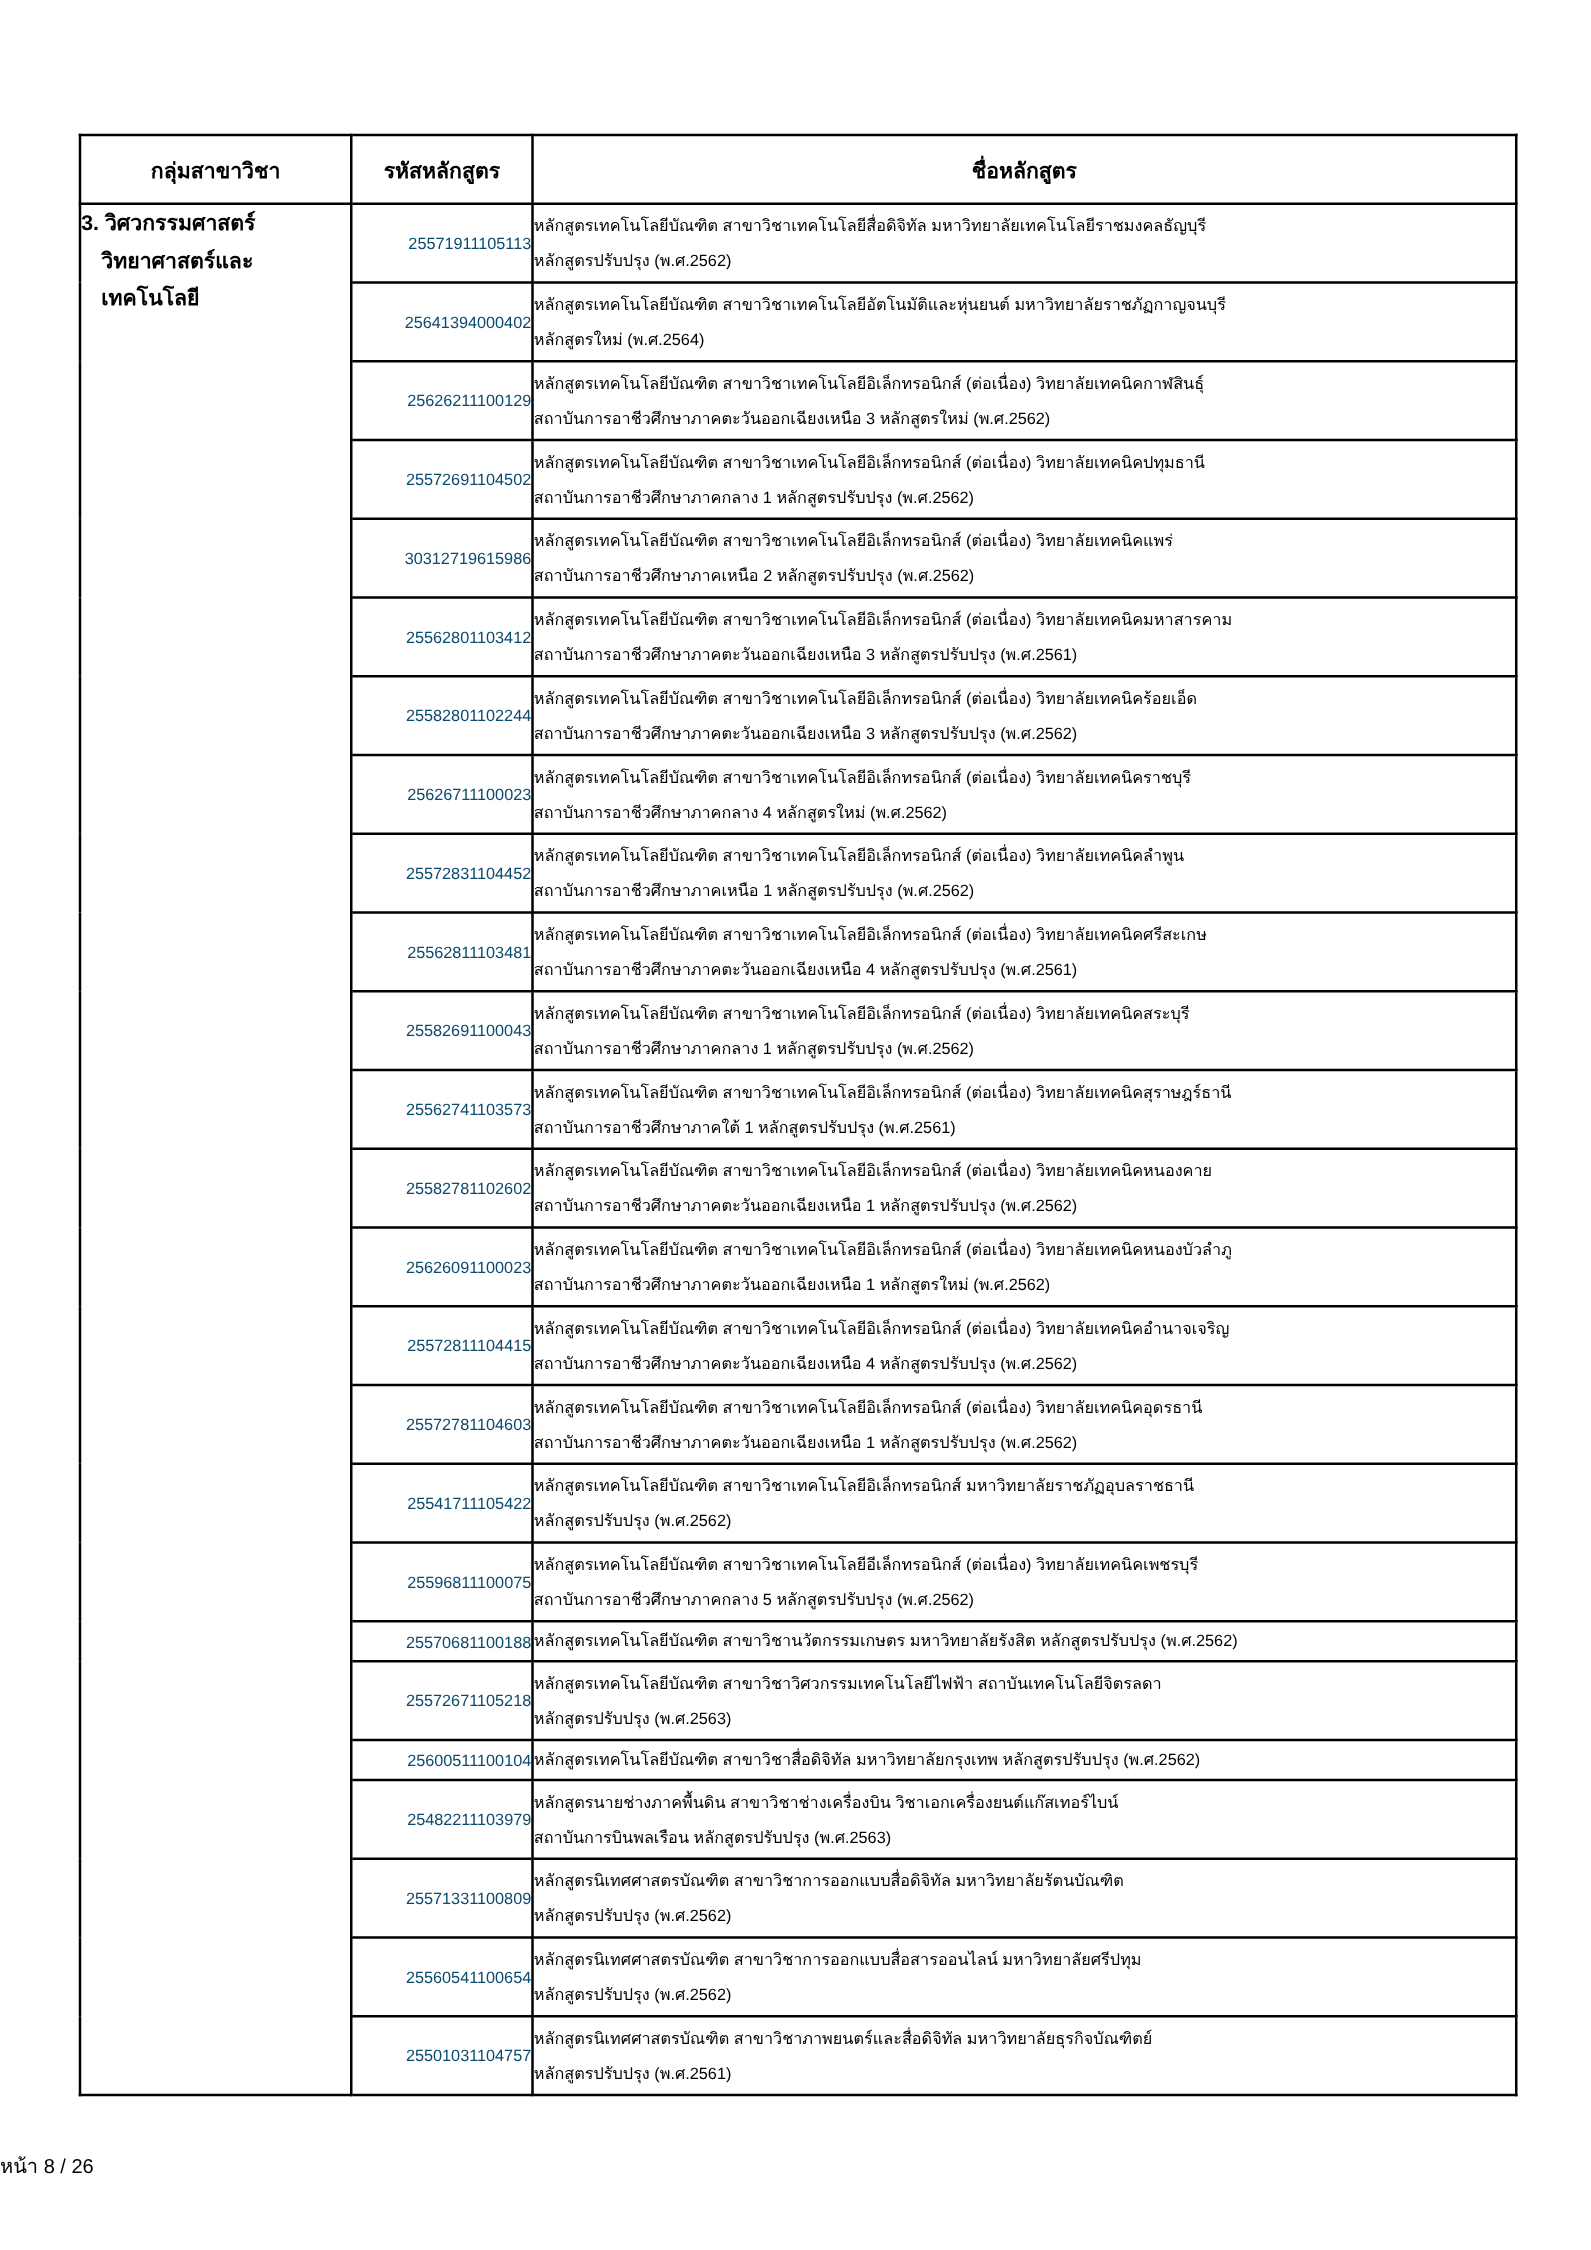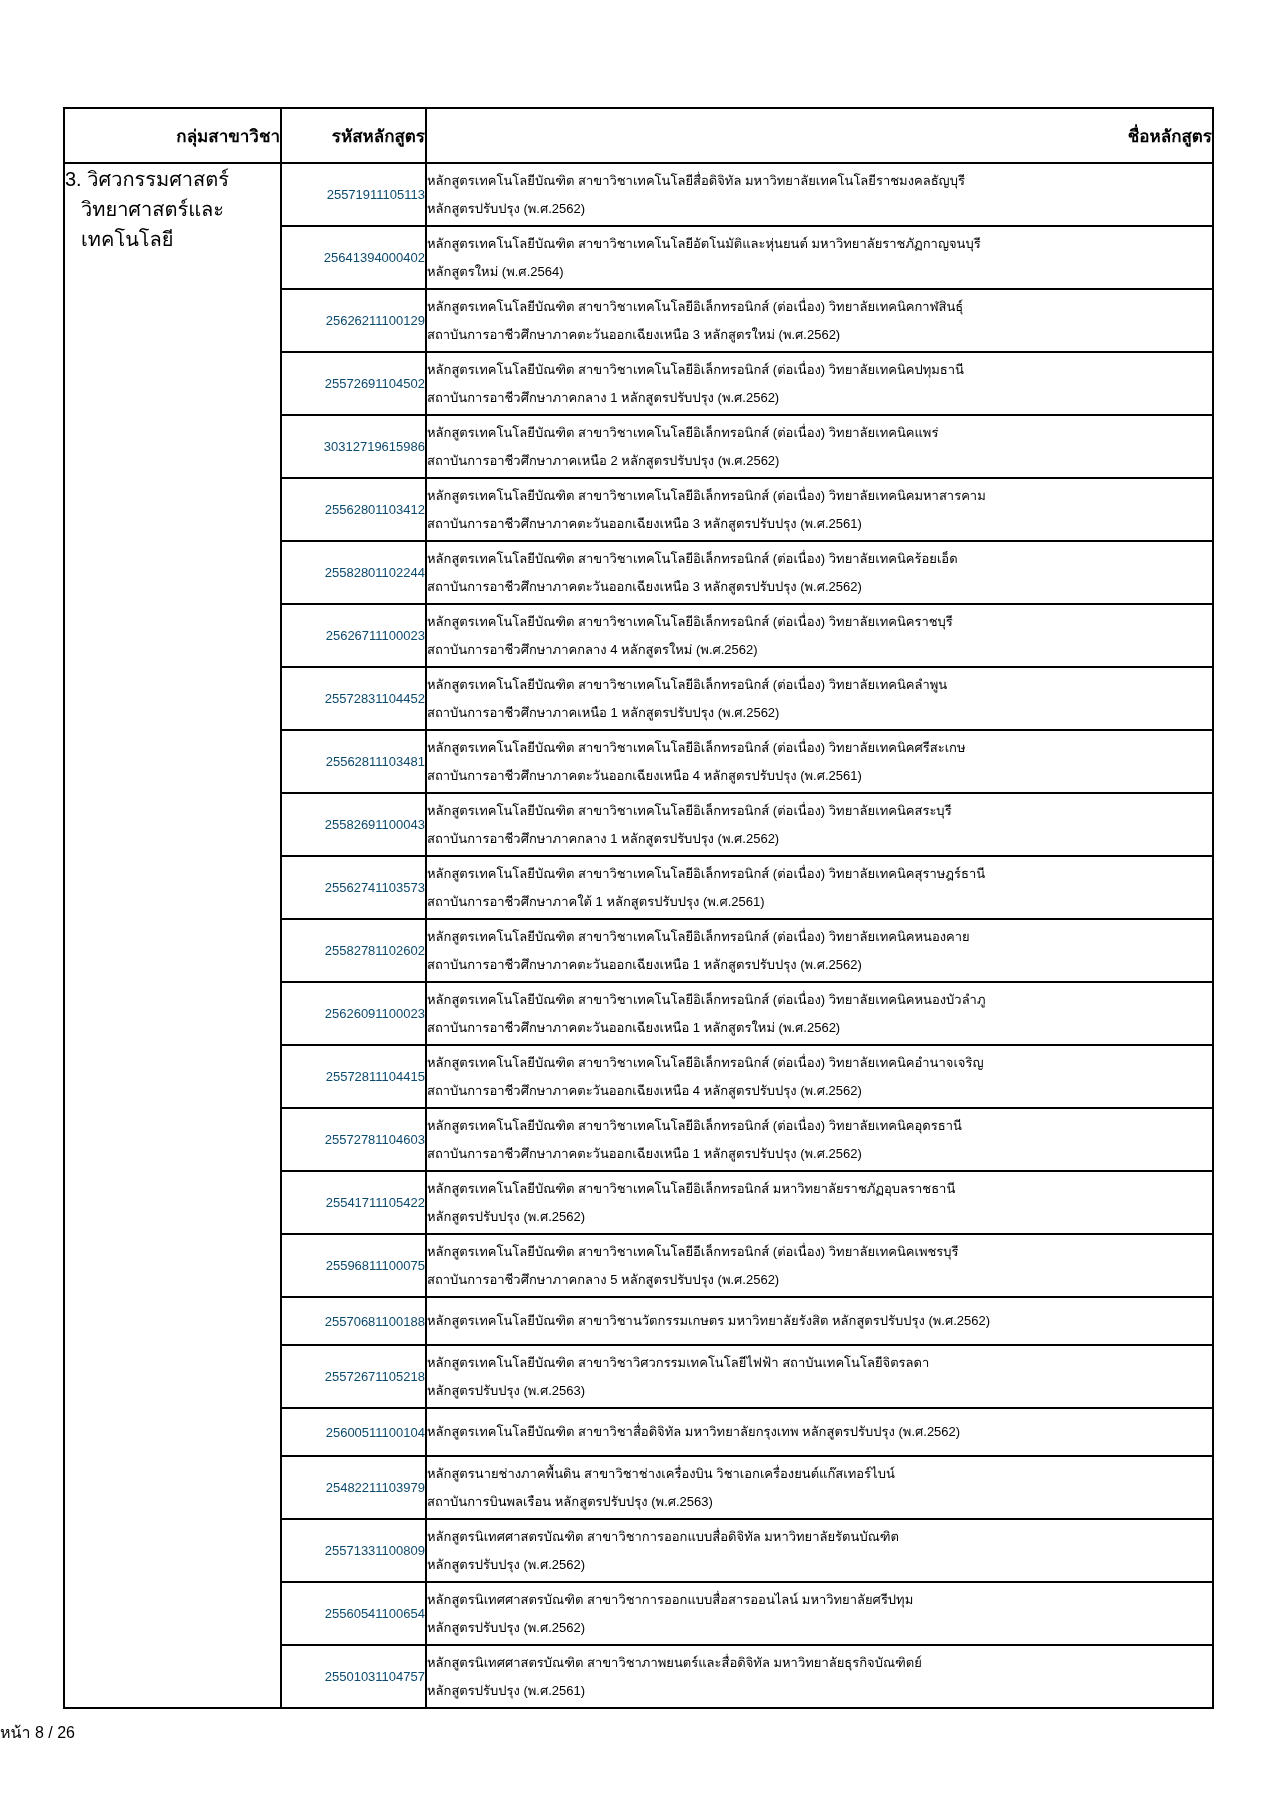--- a/index.html
+++ b/index.html
@@ -36,48 +36,48 @@
   table.course-table th,
   table.course-table td {
     border: 2px solid #000000;
     padding: 0;
     background: #ffffff;
   }
   table.course-table th {
     height: 53px;
     font-size: 17px;
     font-weight: bold;
-    text-align: right;
+    text-align: center;
     vertical-align: middle;
   }
   td.group-cell {
     vertical-align: top;
     padding: 7px 8px 0 10px;
-    font-size: 20px;
-    font-weight: normal;
+    font-size: 17px;
+    font-weight: bold;
     line-height: 30px;
     border-radius: 14px;
   }
   td.group-cell .group-line2 {
     padding-left: 16px;
   }
   td.code-cell {
     text-align: right;
     vertical-align: middle;
     font-size: 13px;
     color: #0c4a6e;
   }
   td.name-cell {
     vertical-align: middle;
     padding: 2px 8px 2px 7px;
     font-size: 13px;
     line-height: 28px;
   }
   tr.two-line { height: 63px; }
-  tr.one-line { height: 48px; }
+  tr.one-line { height: 32px; }
   .page-footer {
     position: absolute;
     top: 1720px;
     left: 0;
     width: 1273px;
     font-size: 16px;
     color: #000000;
   }
 </style>
 </head>

